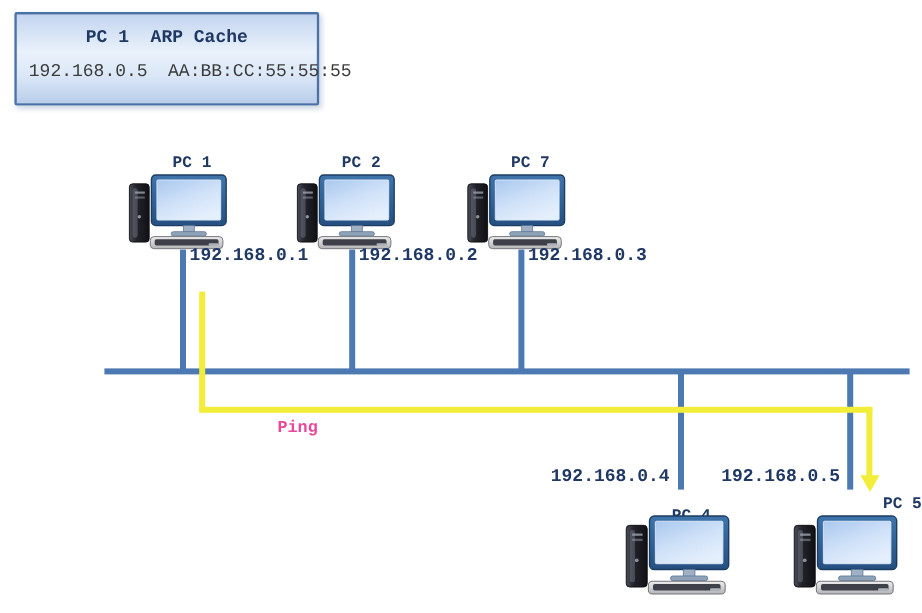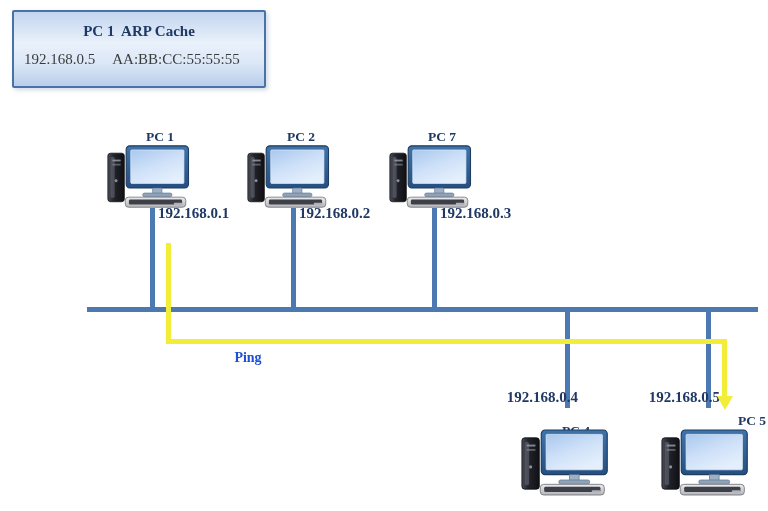--- a/index.html
+++ b/index.html
@@ -1,18 +1,18 @@
 <!DOCTYPE html>
 <html><head>
 <meta charset="utf-8">
 <style>
   html,body{margin:0;padding:0;background:#ffffff;}
   #stage{
     position:relative;width:768px;height:508px;background:#ffffff;
-    font-family:Liberation Serif, serif;overflow:hidden;
+    font-family:Liberation Mono, monospace;overflow:hidden;
   }
   
   .arp-box{
     position:absolute;left:12px;top:10px;width:254px;height:78px;
     border:2.5px solid #4a72a6;border-radius:2px;
     background:linear-gradient(180deg,#c3d5ef 0%,#e9f1fb 42%,#dce8f7 68%,#b9cdea 100%);
     box-shadow:2px 2px 4px rgba(120,145,180,0.35);
     box-sizing:border-box;
   }
   .arp-title{
@@ -24,21 +24,21 @@
     font-size:15px;color:#3b3b3b;white-space:pre;
   }
   
   .pc-label{
     position:absolute;transform:translateX(-50%);
     font-size:13.5px;font-weight:bold;color:#1f3864;white-space:pre;padding-left:16px;
   }
   .ip-label{
     position:absolute;font-size:15px;font-weight:bold;color:#1f3864;white-space:pre;text-align:center;
   }
-  .ip-right{transform:translateX(-100%);margin-left:20px;}
+  .ip-right{transform:translateX(-100%);}
   
   .line{position:absolute;background:#4c79b2;}
   .bus{left:87px;top:307px;width:671px;height:4.5px;}
   .drop{width:4.5px;}
   .drop-1{left:150px;top:208px;height:101px;}
   .drop-2{left:291px;top:208px;height:101px;}
   .drop-3{left:432px;top:208px;height:101px;}
   .drop-4{left:565px;top:311px;height:97px;}
   .drop-5{left:706px;top:311px;height:97px;}
   .yline{position:absolute;background:#f2ed38;}
@@ -46,21 +46,21 @@
   .y-h{left:166px;top:339px;width:561px;height:4.5px;}
   .y-v2{left:722px;top:339px;width:4.5px;height:58px;}
   .y-arrow{
     position:absolute;left:717px;top:396px;width:0;height:0;
     border-left:8px solid transparent;border-right:8px solid transparent;
     border-top:14px solid #f2ed38;
   }
   
   .ping-caption{
     position:absolute;left:166px;top:349px;width:164px;text-align:center;
-    font-size:14px;font-weight:bold;color:#1d4ed8;line-height:17px;
+    font-size:14px;font-weight:bold;color:#ec4899;line-height:17px;
   }
   
   .pc-icon{position:absolute;}
   .pc1-icon{left:104px;top:144px;}
   .pc2-icon{left:244px;top:144px;}
   .pc3-icon{left:386px;top:144px;}
   .pc4-icon{left:518px;top:428px;}
   .pc5-icon{left:658px;top:428px;}
   .hidden-defs{position:absolute;width:0;height:0;overflow:hidden;}
 </style>

